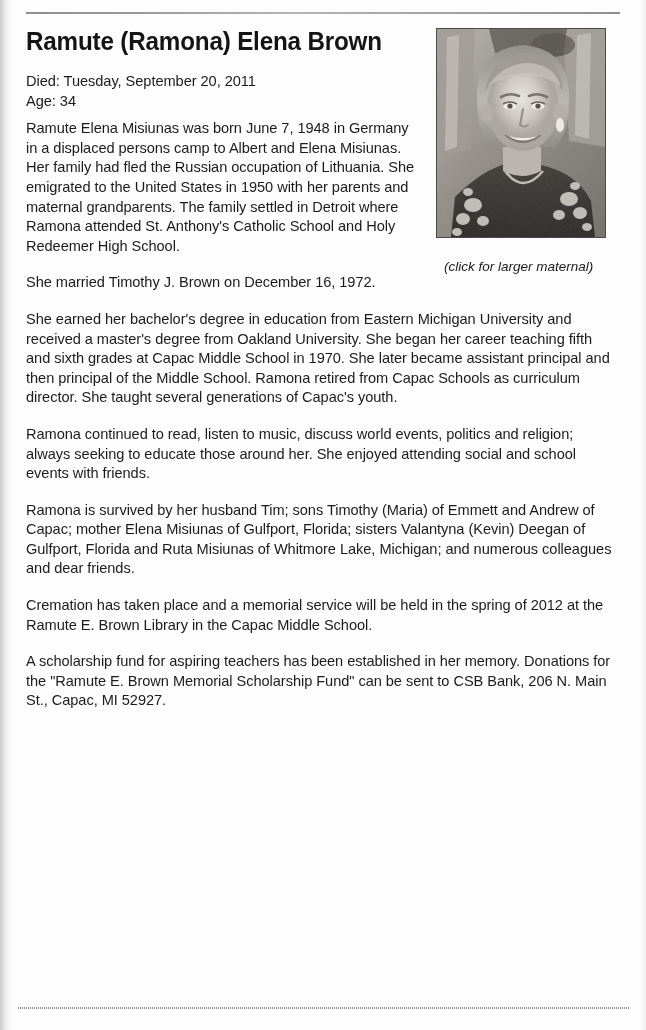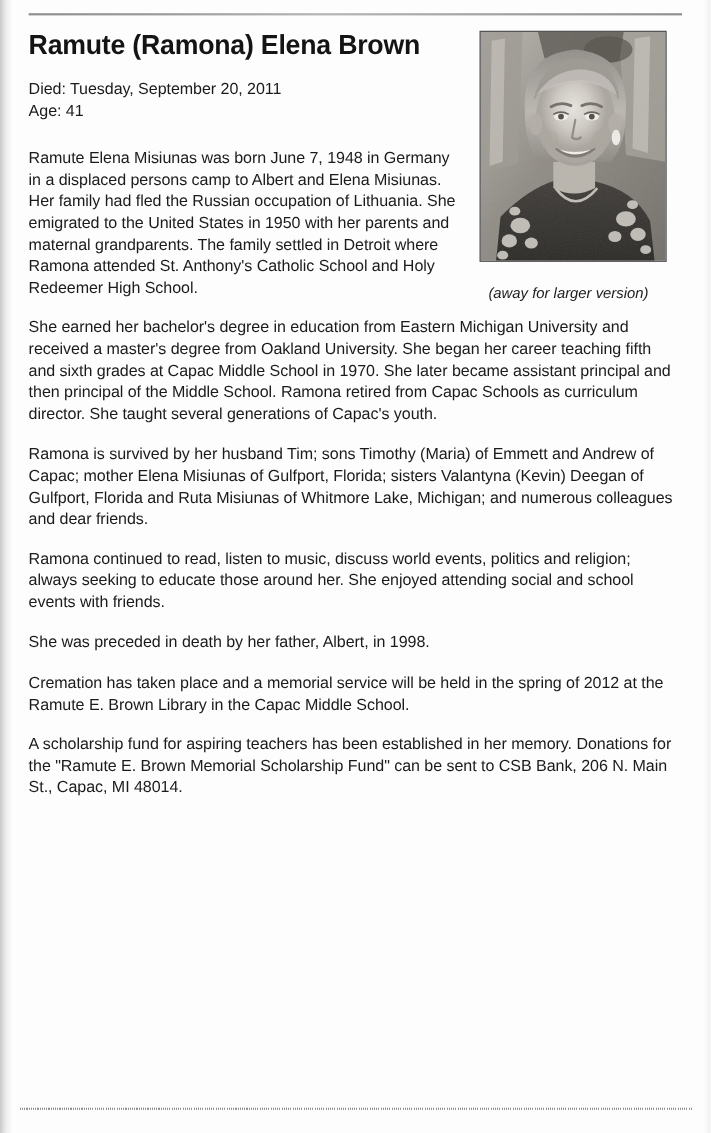--- a/index.html
+++ b/index.html
@@ -119,21 +119,21 @@
 
   p.obit-para {
     font-size: 14.6px;
     line-height: 19.6px;
     margin: 0 0 17px 0;
     color: #1b1b1b;
     letter-spacing: -0.05px;
     text-align: left;
   }
   p.obit-para.meta {
-    margin-bottom: 24px;
+    margin-bottom: 8px;
   }
   p.obit-para:last-child { margin-bottom: 0; }
 
   .meta-line { display: block; }
 </style>
 </head>
 <body>
 
 <div class="page">
 
@@ -236,34 +236,34 @@
 
           <ellipse cx="62" cy="96" rx="9" ry="7" fill="#a9a49c" opacity="0.35"></ellipse>
           <ellipse cx="110" cy="96" rx="9" ry="7" fill="#a9a49c" opacity="0.35"></ellipse>
 
           <path d="M72 116 Q86 124 100 116" stroke="#a09a92" stroke-width="2" fill="none" opacity="0.6"></path>
 
           <rect x="0" y="0" width="168" height="208" filter="url(#grain)" fill="none" opacity="0.5"></rect>
           <rect x="0" y="0" width="168" height="208" fill="#ffffff" opacity="0.04"></rect>
         </svg>
       </div>
-      <span class="portrait-caption">(away for larger version)</span>
+      <span class="portrait-caption">(click for larger maternal)</span>
     </div>
 
     <h1 class="obit-title">Ramute (Ramona) Elena Brown</h1>
 
     <p class="obit-para meta">
       <span class="meta-line">Died: Tuesday, September 20, 2011</span>
-      <span class="meta-line">Age: 41</span>
+      <span class="meta-line">Age: 34</span>
     </p>
 
     <p class="obit-para">Ramute Elena Misiunas was born June 7, 1948 in Germany in a displaced persons camp to Albert and Elena Misiunas. Her family had fled the Russian occupation of Lithuania. She emigrated to the United States in 1950 with her parents and maternal grandparents. The family settled in Detroit where Ramona attended St. Anthony's Catholic School and Holy Redeemer High School.</p>
+    <p class="obit-para">She married Timothy J. Brown on December 16, 1972.</p>
     <p class="obit-para">She earned her bachelor's degree in education from Eastern Michigan University and received a master's degree from Oakland University. She began her career teaching fifth and sixth grades at Capac Middle School in 1970. She later became assistant principal and then principal of the Middle School. Ramona retired from Capac Schools as curriculum director. She taught several generations of Capac's youth.</p>
+    <p class="obit-para">Ramona continued to read, listen to music, discuss world events, politics and religion; always seeking to educate those around her. She enjoyed attending social and school events with friends.</p>
     <p class="obit-para">Ramona is survived by her husband Tim; sons Timothy (Maria) of Emmett and Andrew of Capac; mother Elena Misiunas of Gulfport, Florida; sisters Valantyna (Kevin) Deegan of Gulfport, Florida and Ruta Misiunas of Whitmore Lake, Michigan; and numerous colleagues and dear friends.</p>
-    <p class="obit-para">Ramona continued to read, listen to music, discuss world events, politics and religion; always seeking to educate those around her. She enjoyed attending social and school events with friends.</p>
-    <p class="obit-para">She was preceded in death by her father, Albert, in 1998.</p>
     <p class="obit-para">Cremation has taken place and a memorial service will be held in the spring of 2012 at the Ramute E. Brown Library in the Capac Middle School.</p>
-    <p class="obit-para">A scholarship fund for aspiring teachers has been established in her memory. Donations for the "Ramute E. Brown Memorial Scholarship Fund" can be sent to CSB Bank, 206 N. Main St., Capac, MI 48014.</p>
+    <p class="obit-para">A scholarship fund for aspiring teachers has been established in her memory. Donations for the "Ramute E. Brown Memorial Scholarship Fund" can be sent to CSB Bank, 206 N. Main St., Capac, MI 52927.</p>
 
   </div>
 
   <div class="bottom-rule"></div>
 </div>
 
 </body></html>

